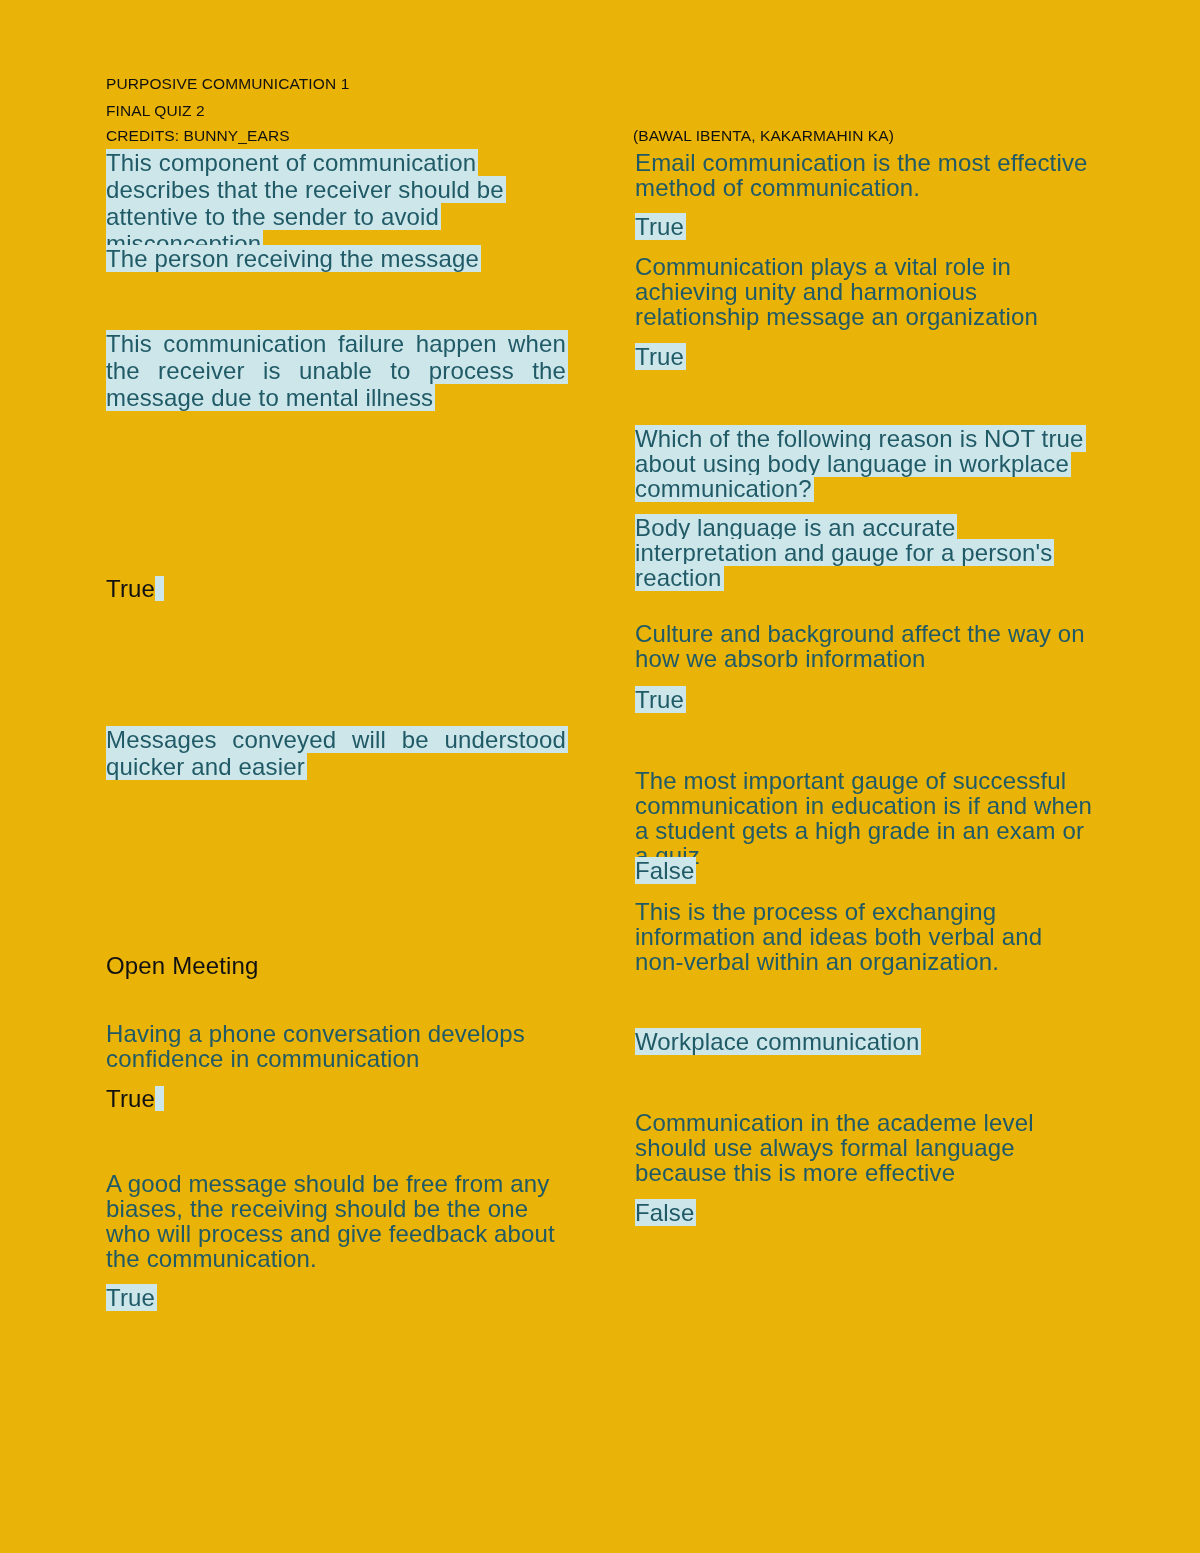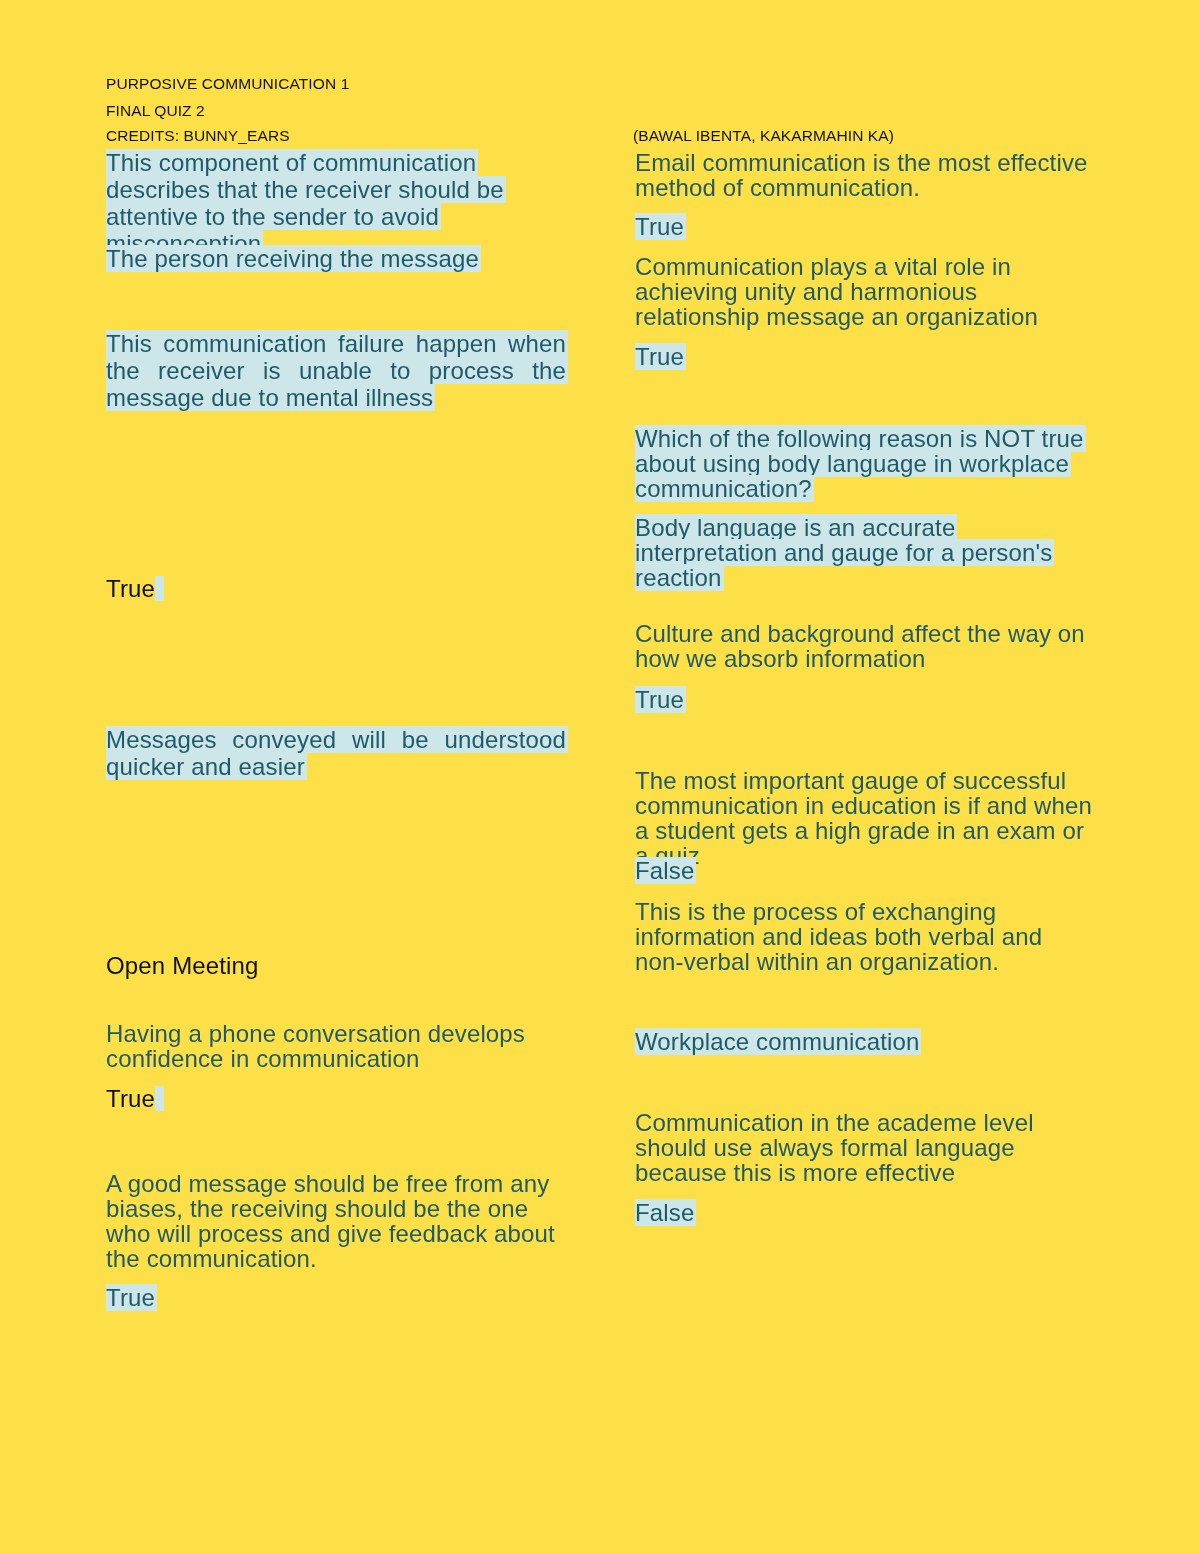--- a/index.html
+++ b/index.html
@@ -1,17 +1,17 @@
 <!DOCTYPE html>
 <html><head>
 <meta charset="utf-8">
 <style>
   html, body { margin: 0; padding: 0; background: #ffffff; }
   body { width: 1200px; height: 1553px; position: relative; overflow: hidden; }
-  .page { position: absolute; left: 0; top: 0; width: 1200px; height: 1553px; background: #fde047; }
+  .page { position: absolute; left: 0; top: 0; width: 1200px; height: 1553px; background: #eab308; }
   .hdr {
     position: absolute;
     font-family: "Liberation Sans", sans-serif;
     font-size: 15.5px;
     color: #111111;
     line-height: 20px;
     white-space: nowrap;
     letter-spacing: 0.1px;
   }
   .blk {

